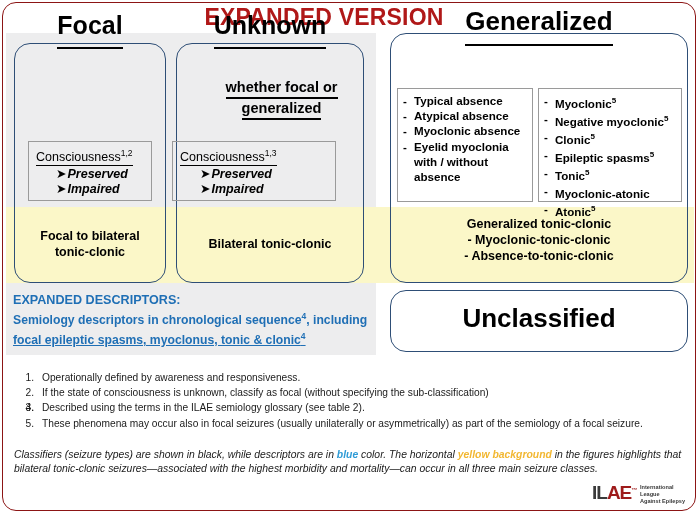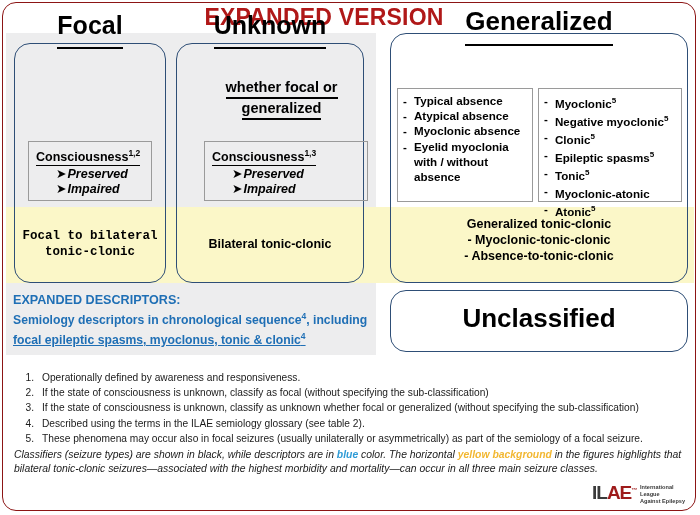--- a/index.html
+++ b/index.html
@@ -117,25 +117,25 @@
 
   
   .cons-box {
     position: absolute;
     border: 1.2px solid #9A9A9A;
     box-sizing: border-box;
     background: transparent;
     padding: 4px 6px 5px 7px;
   }
   .cons-focal   { left: 28px;  top: 141px; width: 124px; height: 60px; }
-  .cons-unknown { left: 204px; top: 141px; width: 164px; height: 60px; }
+  .cons-unknown { left: 172px; top: 141px; width: 164px; height: 60px; }
 
   .cons-title {
     font-size: 12.5px;
-    font-weight: bold;
+    font-weight: normal;
     color: #000;
     display: inline-block;
     border-bottom: 1.6px solid #000;
     line-height: 15px;
     margin-bottom: 1px;
   }
   .cons-title sup { font-size: 8.5px; }
   .cons-item {
     font-size: 12.5px;
     font-weight: bold;
@@ -176,21 +176,21 @@
 
   
   .yl-text {
     position: absolute;
     text-align: center;
     font-size: 12.5px;
     font-weight: bold;
     color: #000;
     line-height: 16px;
   }
-  .yl-focal   { left: 14px;  top: 228px; width: 152px; font-family: Liberation Mono, monospace; }
+  .yl-focal   { left: 14px;  top: 228px; width: 152px; }
   .yl-unknown { left: 176px; top: 236px; width: 188px; }
   .yl-general { left: 390px; top: 216px; width: 298px; }
 
   
   .descriptors {
     position: absolute;
     left: 13px;
     top: 292px;
     width: 358px;
     color: #1F6FB5;
@@ -354,21 +354,21 @@
     <div class="desc-line"><span>Semiology descriptors in chronological sequence</span><sup>4</sup><span>, including</span></div>
     <div class="desc-line ul"><span>focal epileptic spasms, myoclonus, tonic &amp; clonic</span><sup>4</sup></div>
   </div>
 
   <div class="card card-unclass"></div>
   <div class="unclass-label">Unclassified</div>
 
   <div class="footnotes">
     <div class="fn"><span class="num">1.</span><span>Operationally defined by awareness and responsiveness.</span></div>
     <div class="fn"><span class="num">2.</span><span>If the state of consciousness is unknown, classify as focal (without specifying the sub-classification)</span></div>
-    <div class="fn"><span class="num">3.</span><span>If the state of consciousness is unknown, classify as unknown whether focal or generalized (without specifying the sub-classification)</span></div>
+    <div class="fn"><span class="num">3.</span></div>
     <div class="fn"><span class="num">4.</span><span>Described using the terms in the ILAE semiology glossary (see table 2).</span></div>
     <div class="fn"><span class="num">5.</span><span>These phenomena may occur also in focal seizures (usually unilaterally or asymmetrically) as part of the semiology of a focal seizure.</span></div>
   </div>
 
   <div class="caption"><span>Classifiers (seizure types) are shown in </span><b>black</b><span>, while descriptors are in </span><span class="blue">blue</span><span> color. The horizontal </span><span class="yellowbg">yellow background</span><span> in the figures highlights that bilateral tonic-clonic seizures—associated with the highest morbidity and mortality—can occur in all three main seizure classes.</span></div>
 
   <div class="logo">
     <div class="logo-mark"><span>IL</span><span class="red">AE</span><span class="logo-tm">™</span></div>
     <div class="logo-text">
       <div>International League</div>

